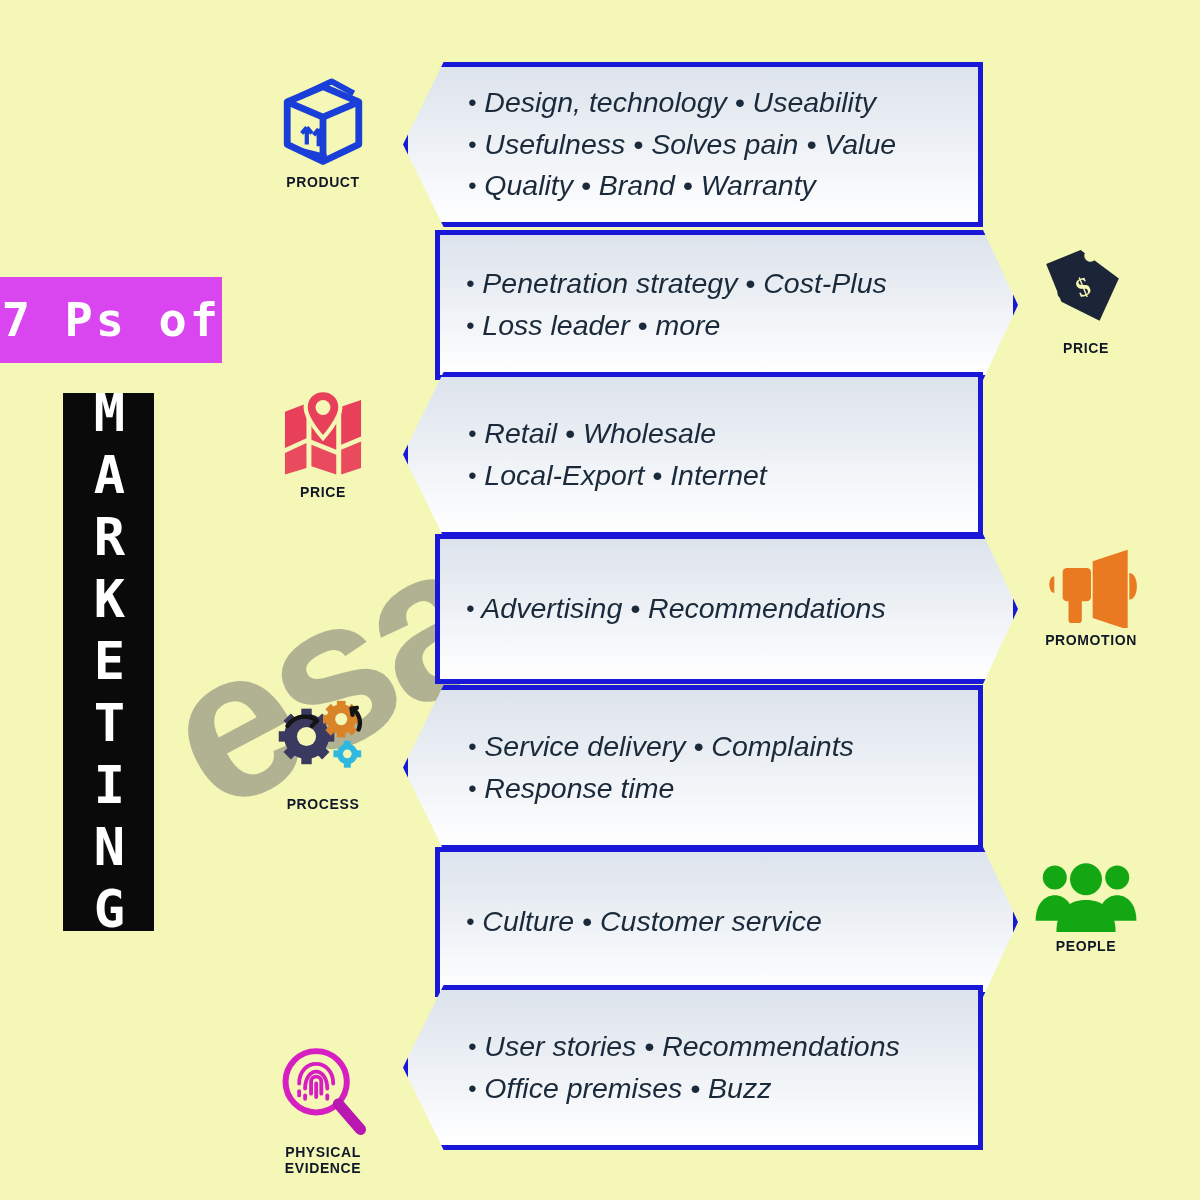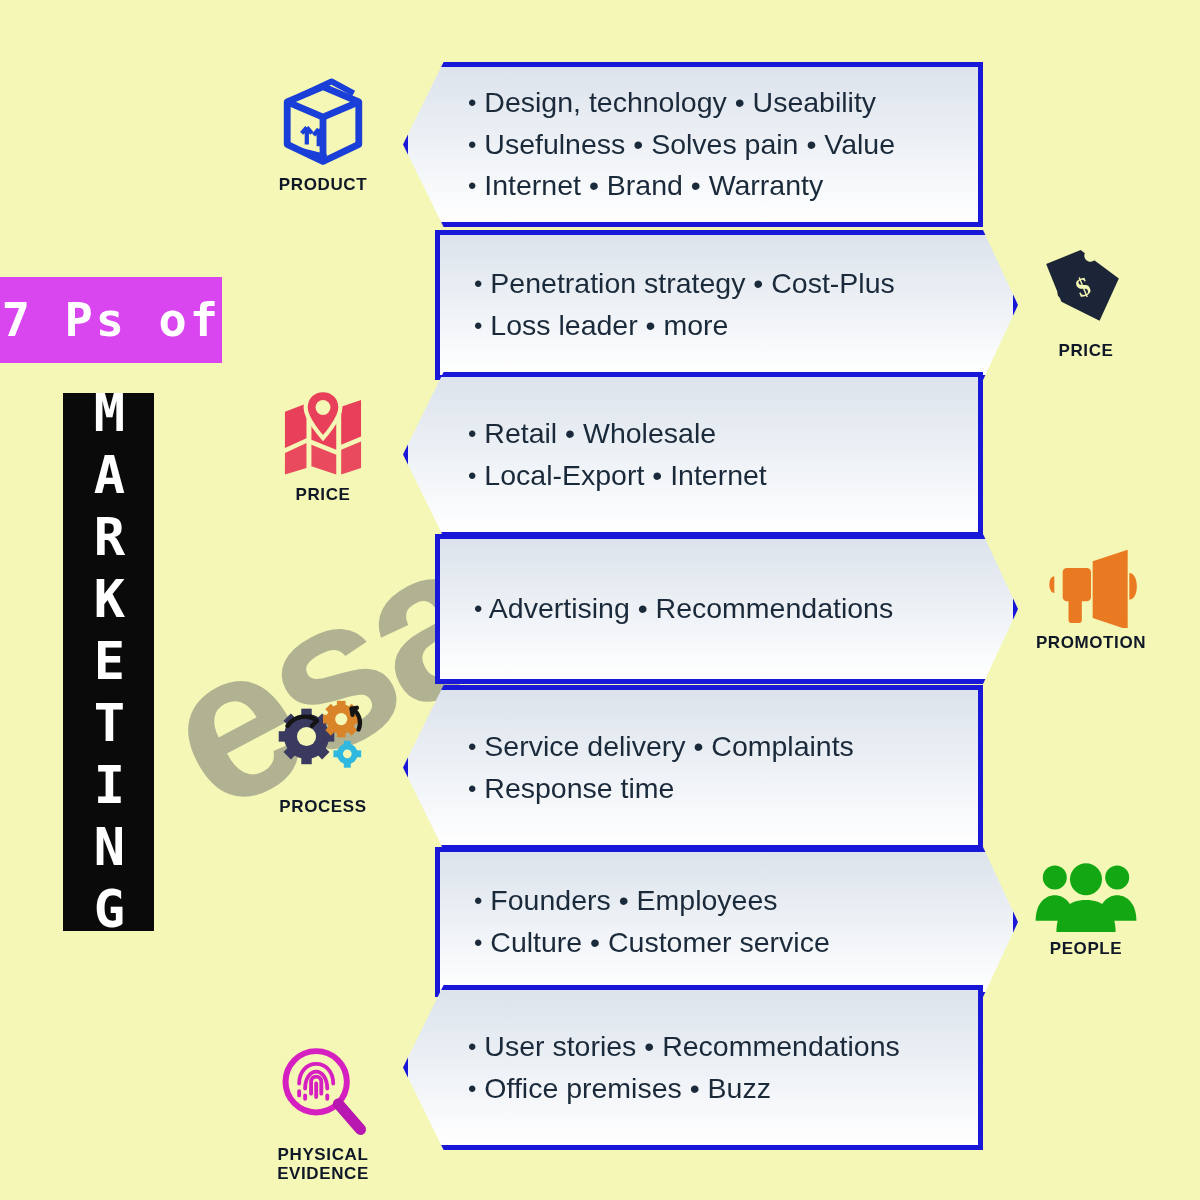--- a/index.html
+++ b/index.html
@@ -44,34 +44,34 @@
   .bar.left{
     clip-path:polygon(7% 0%, 100% 0%, 100% 100%, 7% 100%, 0% 50%);
   }
   
   .bar.right{
     clip-path:polygon(0% 0%, 94% 0%, 100% 50%, 94% 100%, 0% 100%);
   }
   .bar .lines{
     position:absolute;left:0;top:0;right:0;bottom:0;
     display:flex;flex-direction:column;justify-content:center;
-    padding-left:60px;box-sizing:border-box;
-  }
-  .bar.right .lines{padding-left:34px;}
+    padding-left:60px;box-sizing:border-box;font-style:italic;
+  }
+  .bar.right .lines{padding-left:26px;}
   .line{
     color:#1b2a3a;font-size:28.5px;line-height:1.47;
     font-family:"Liberation Sans", sans-serif;
     white-space:nowrap;
   }
   .line .b{font-size:24px;vertical-align:1px;}
 
   
   .icongrp{position:absolute;display:flex;flex-direction:column;align-items:center;}
   .icongrp .cap{
-    color:#101828;font-weight:bold;font-size:17px;letter-spacing:0.6px;
+    color:#101828;font-weight:bold;font-size:14px;letter-spacing:0.6px;
     text-align:center;line-height:1.12;margin-top:5px;
     font-family:"Liberation Sans", sans-serif;
   }
   .icongrp .glyph{line-height:0;}
 
   
   .wm{
     position:absolute;left:140px;top:390px;width:820px;height:400px;
     pointer-events:none;
   }
@@ -119,21 +119,21 @@
     <svg class="wm-arrow" viewBox="0 0 100 100">
       <path d="M72 78 L30 28 M30 28 L58 24 M30 28 L27 56" fill="none" stroke="#ffffff" stroke-width="12" stroke-linecap="round" stroke-linejoin="round"></path>
     </svg>
   </div>
 
   <div class="row">
     <div class="bar left" style="left:403px;top:62px;width:570px;height:155px;">
       <div class="lines">
         <div class="line"><span class="b">•</span> <span>Design, technology • Useability</span></div>
         <div class="line"><span class="b">•</span> <span>Usefulness • Solves pain • Value</span></div>
-        <div class="line"><span class="b">•</span> <span>Internet • Brand • Warranty</span></div>
+        <div class="line"><span class="b">•</span> <span>Quality • Brand • Warranty</span></div>
       </div>
     </div>
     <div class="icongrp" style="left:253px;top:78px;width:140px;">
       <div class="glyph">
         <svg width="86" height="92" viewBox="0 0 100 108">
           <g fill="none" stroke="#1a3fd8" stroke-width="8" stroke-linejoin="round">
             <path d="M50 10 L92 28 L92 78 L50 98 L8 78 L8 28 Z"></path>
             <path d="M8 28 L50 46 L92 28"></path>
             <path d="M50 46 L50 98"></path>
           </g>
@@ -269,21 +269,20 @@
           <path d="M88 10 L94 9 M88 10 L89 17" fill="none" stroke="#141414" stroke-width="5" stroke-linecap="round"></path>
         </svg>
       </div>
       <div class="cap">PROCESS</div>
     </div>
   </div>
 
   <div class="row">
     <div class="bar right" style="left:435px;top:847px;width:573px;height:140px;">
       <div class="lines">
-        <div class="line"><span class="b">•</span> <span>Founders • Employees</span></div>
         <div class="line"><span class="b">•</span> <span>Culture • Customer service</span></div>
       </div>
     </div>
     <div class="icongrp" style="left:1016px;top:858px;width:140px;">
       <div class="glyph">
         <svg width="104" height="76" viewBox="0 0 130 94">
           <g fill="#13a813">
             <circle cx="26" cy="24" r="15"></circle>
             <path d="M2 78 C2 56 14 46 26 46 C38 46 50 56 50 78 Z"></path>
             <circle cx="104" cy="24" r="15"></circle>

